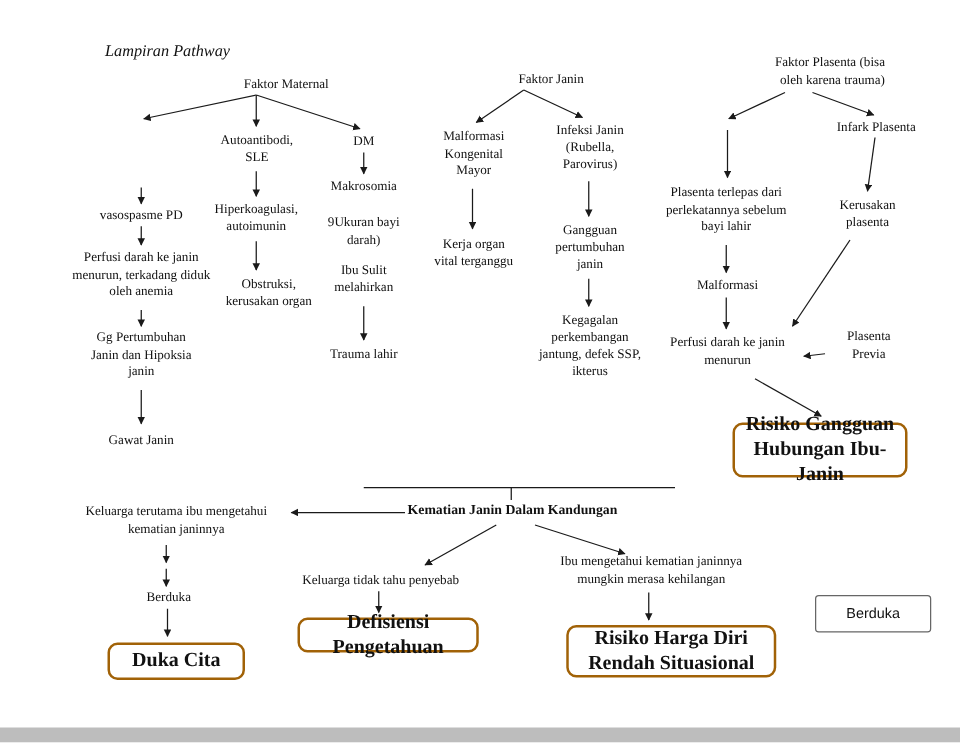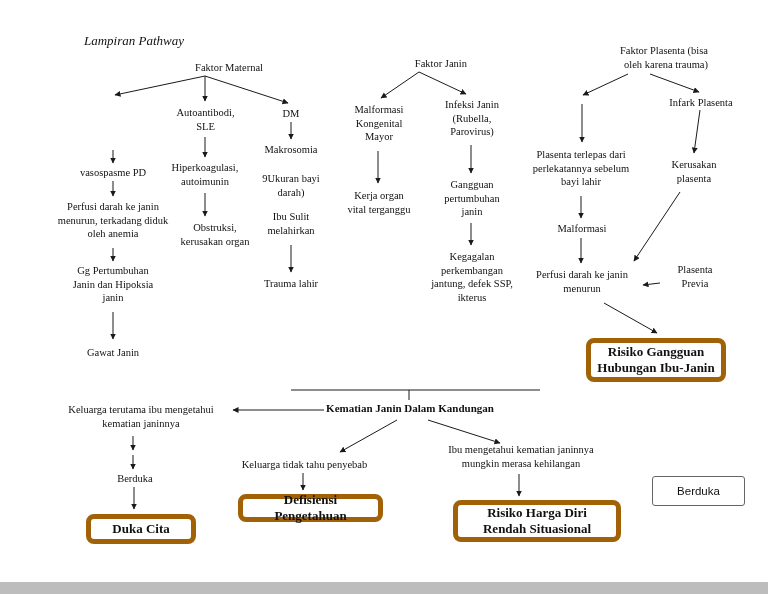--- a/index.html
+++ b/index.html
@@ -11,22 +11,22 @@
     position:absolute;font-style:italic;font-size:13px;white-space:pre-line;
   }
   .node{
     position:absolute;font-size:10.5px;line-height:1.3;text-align:center;
     white-space:pre-line;
   }
   .heading{font-size:10.5px;text-align:right;}
   .bold{font-weight:bold;font-size:11px;text-align:center;}
   .outcome{
     position:absolute;display:flex;align-items:center;justify-content:center;
-    text-align:center;font-weight:bold;font-size:13px;line-height:1.25;
-    border:5px solid #a16207;border-radius:8px;background:#fff;
+    text-align:center;font-weight:bold;font-size:16px;line-height:1.25;
+    border:2px solid #a16207;border-radius:8px;background:#fff;
     white-space:pre-line;box-sizing:border-box;padding:2px 4px;
   }
   .note-box{
     position:absolute;display:flex;align-items:center;justify-content:center;
     border:1px solid #666;border-radius:3px;background:#fff;
     font-family:"Liberation Sans",sans-serif;font-size:11.5px;
     box-sizing:border-box;
   }
   svg.arrows{position:absolute;left:0;top:0;}
   svg.arrows line{stroke:#1a1a1a;stroke-width:1;}

